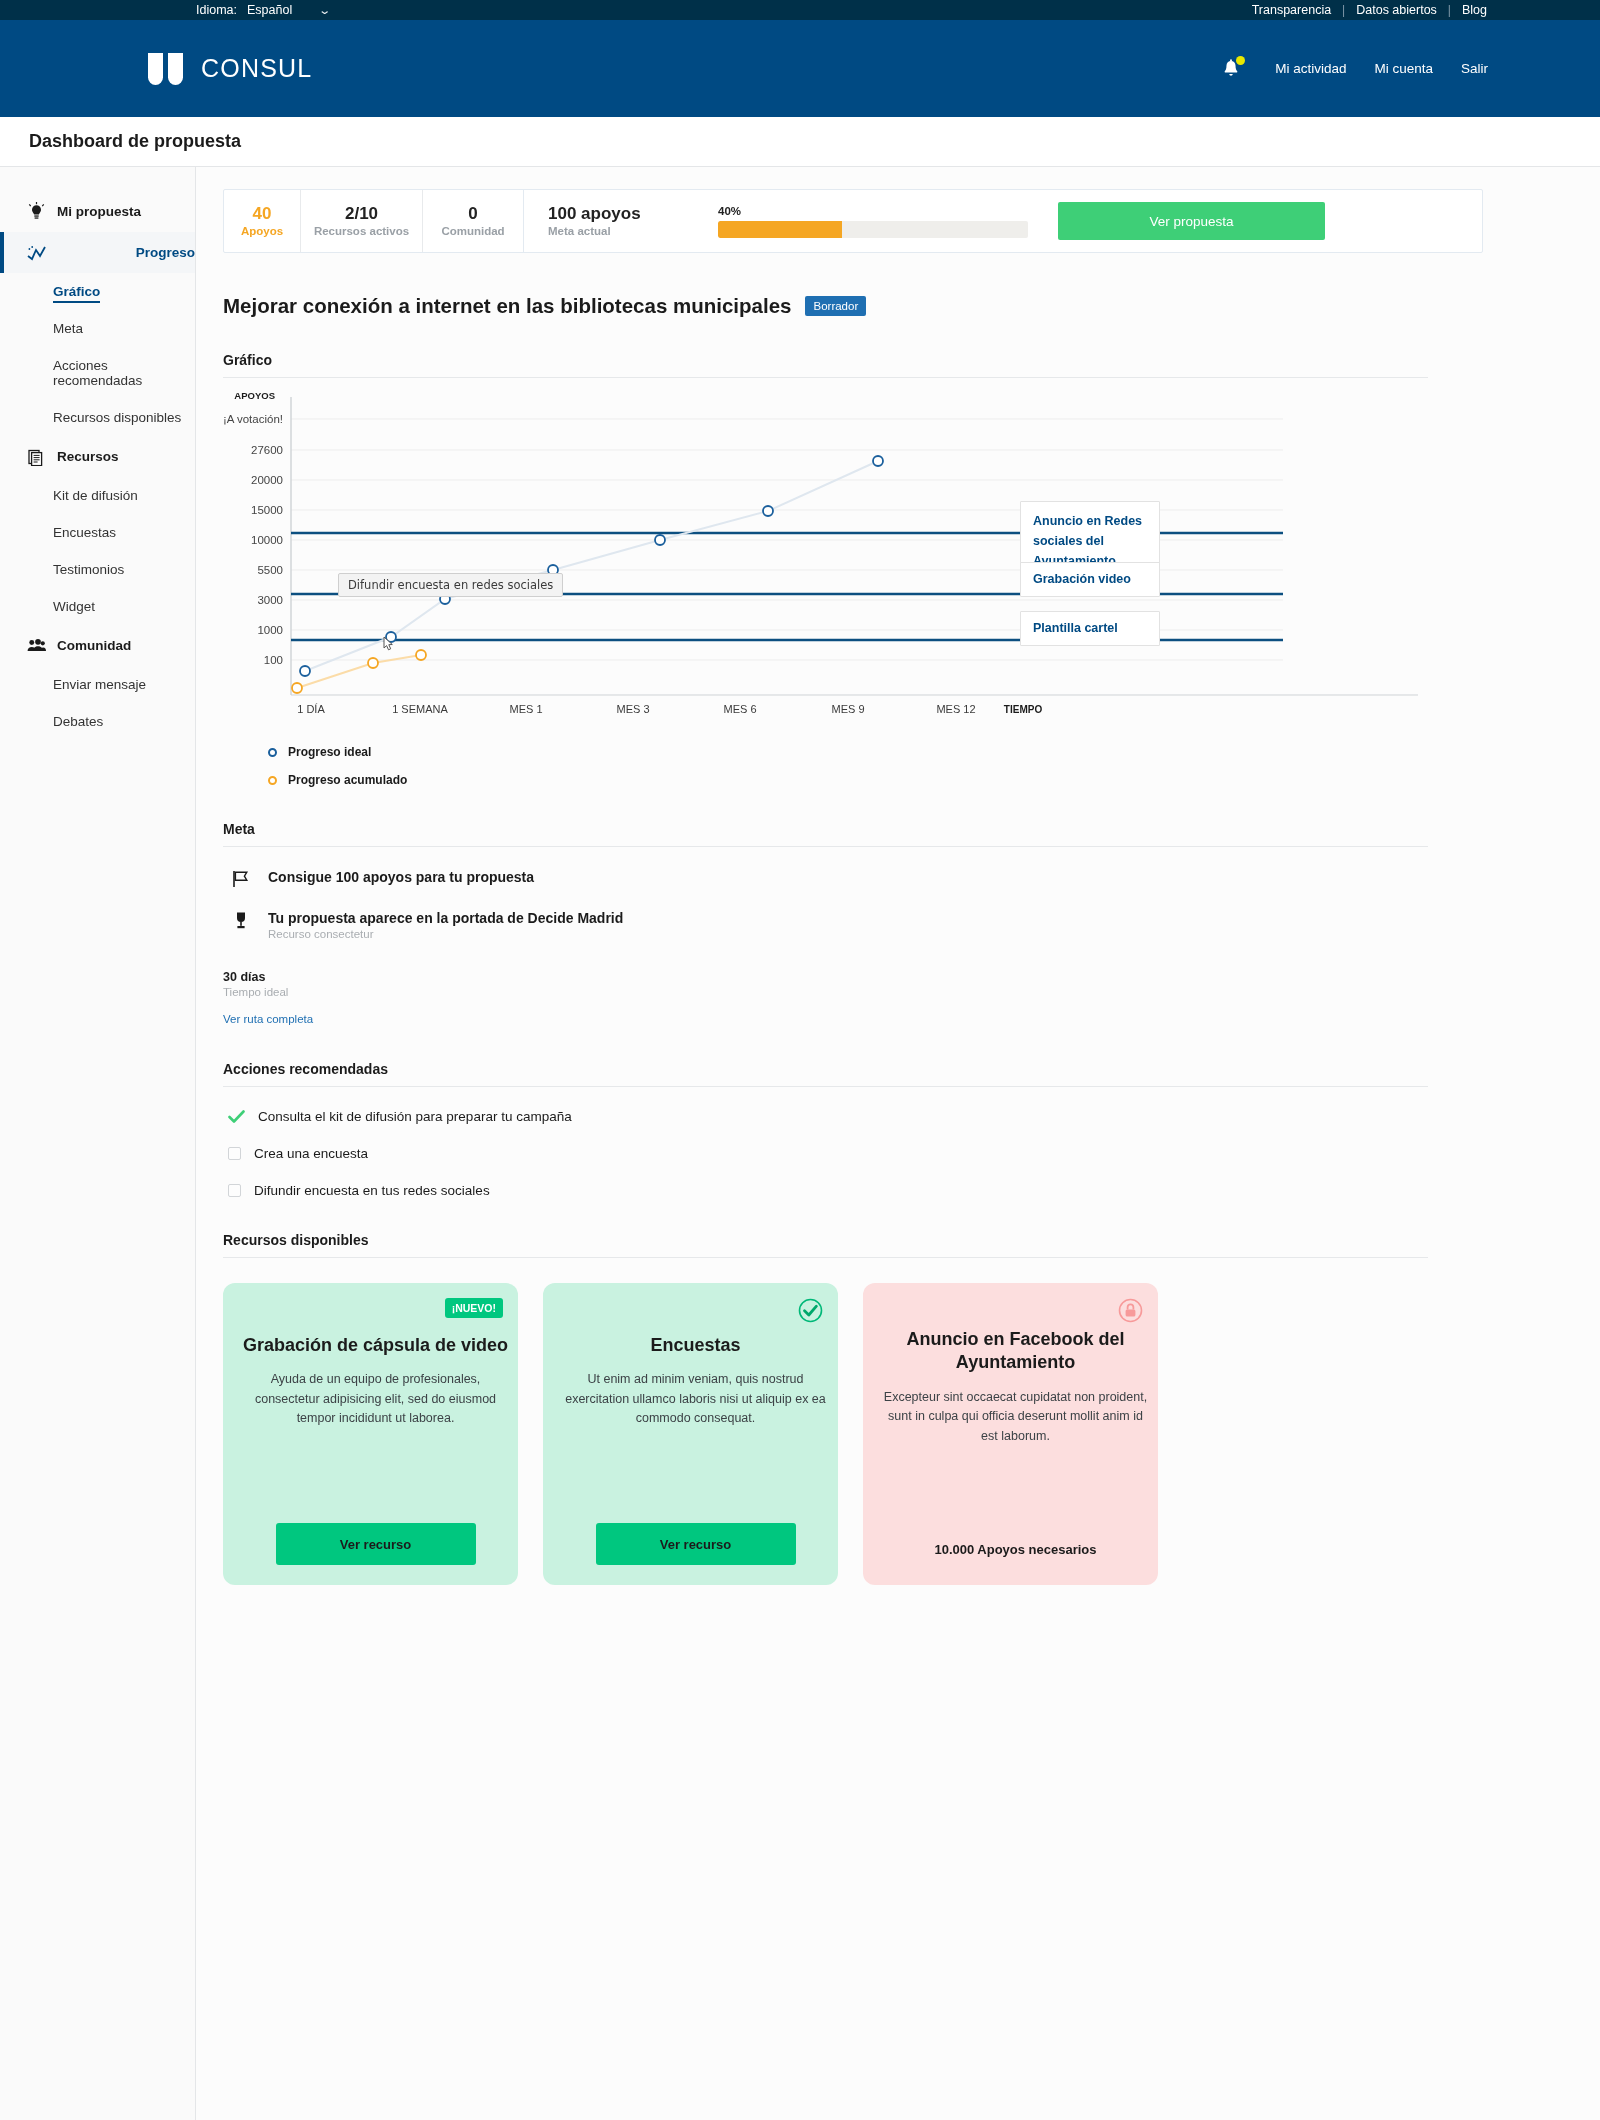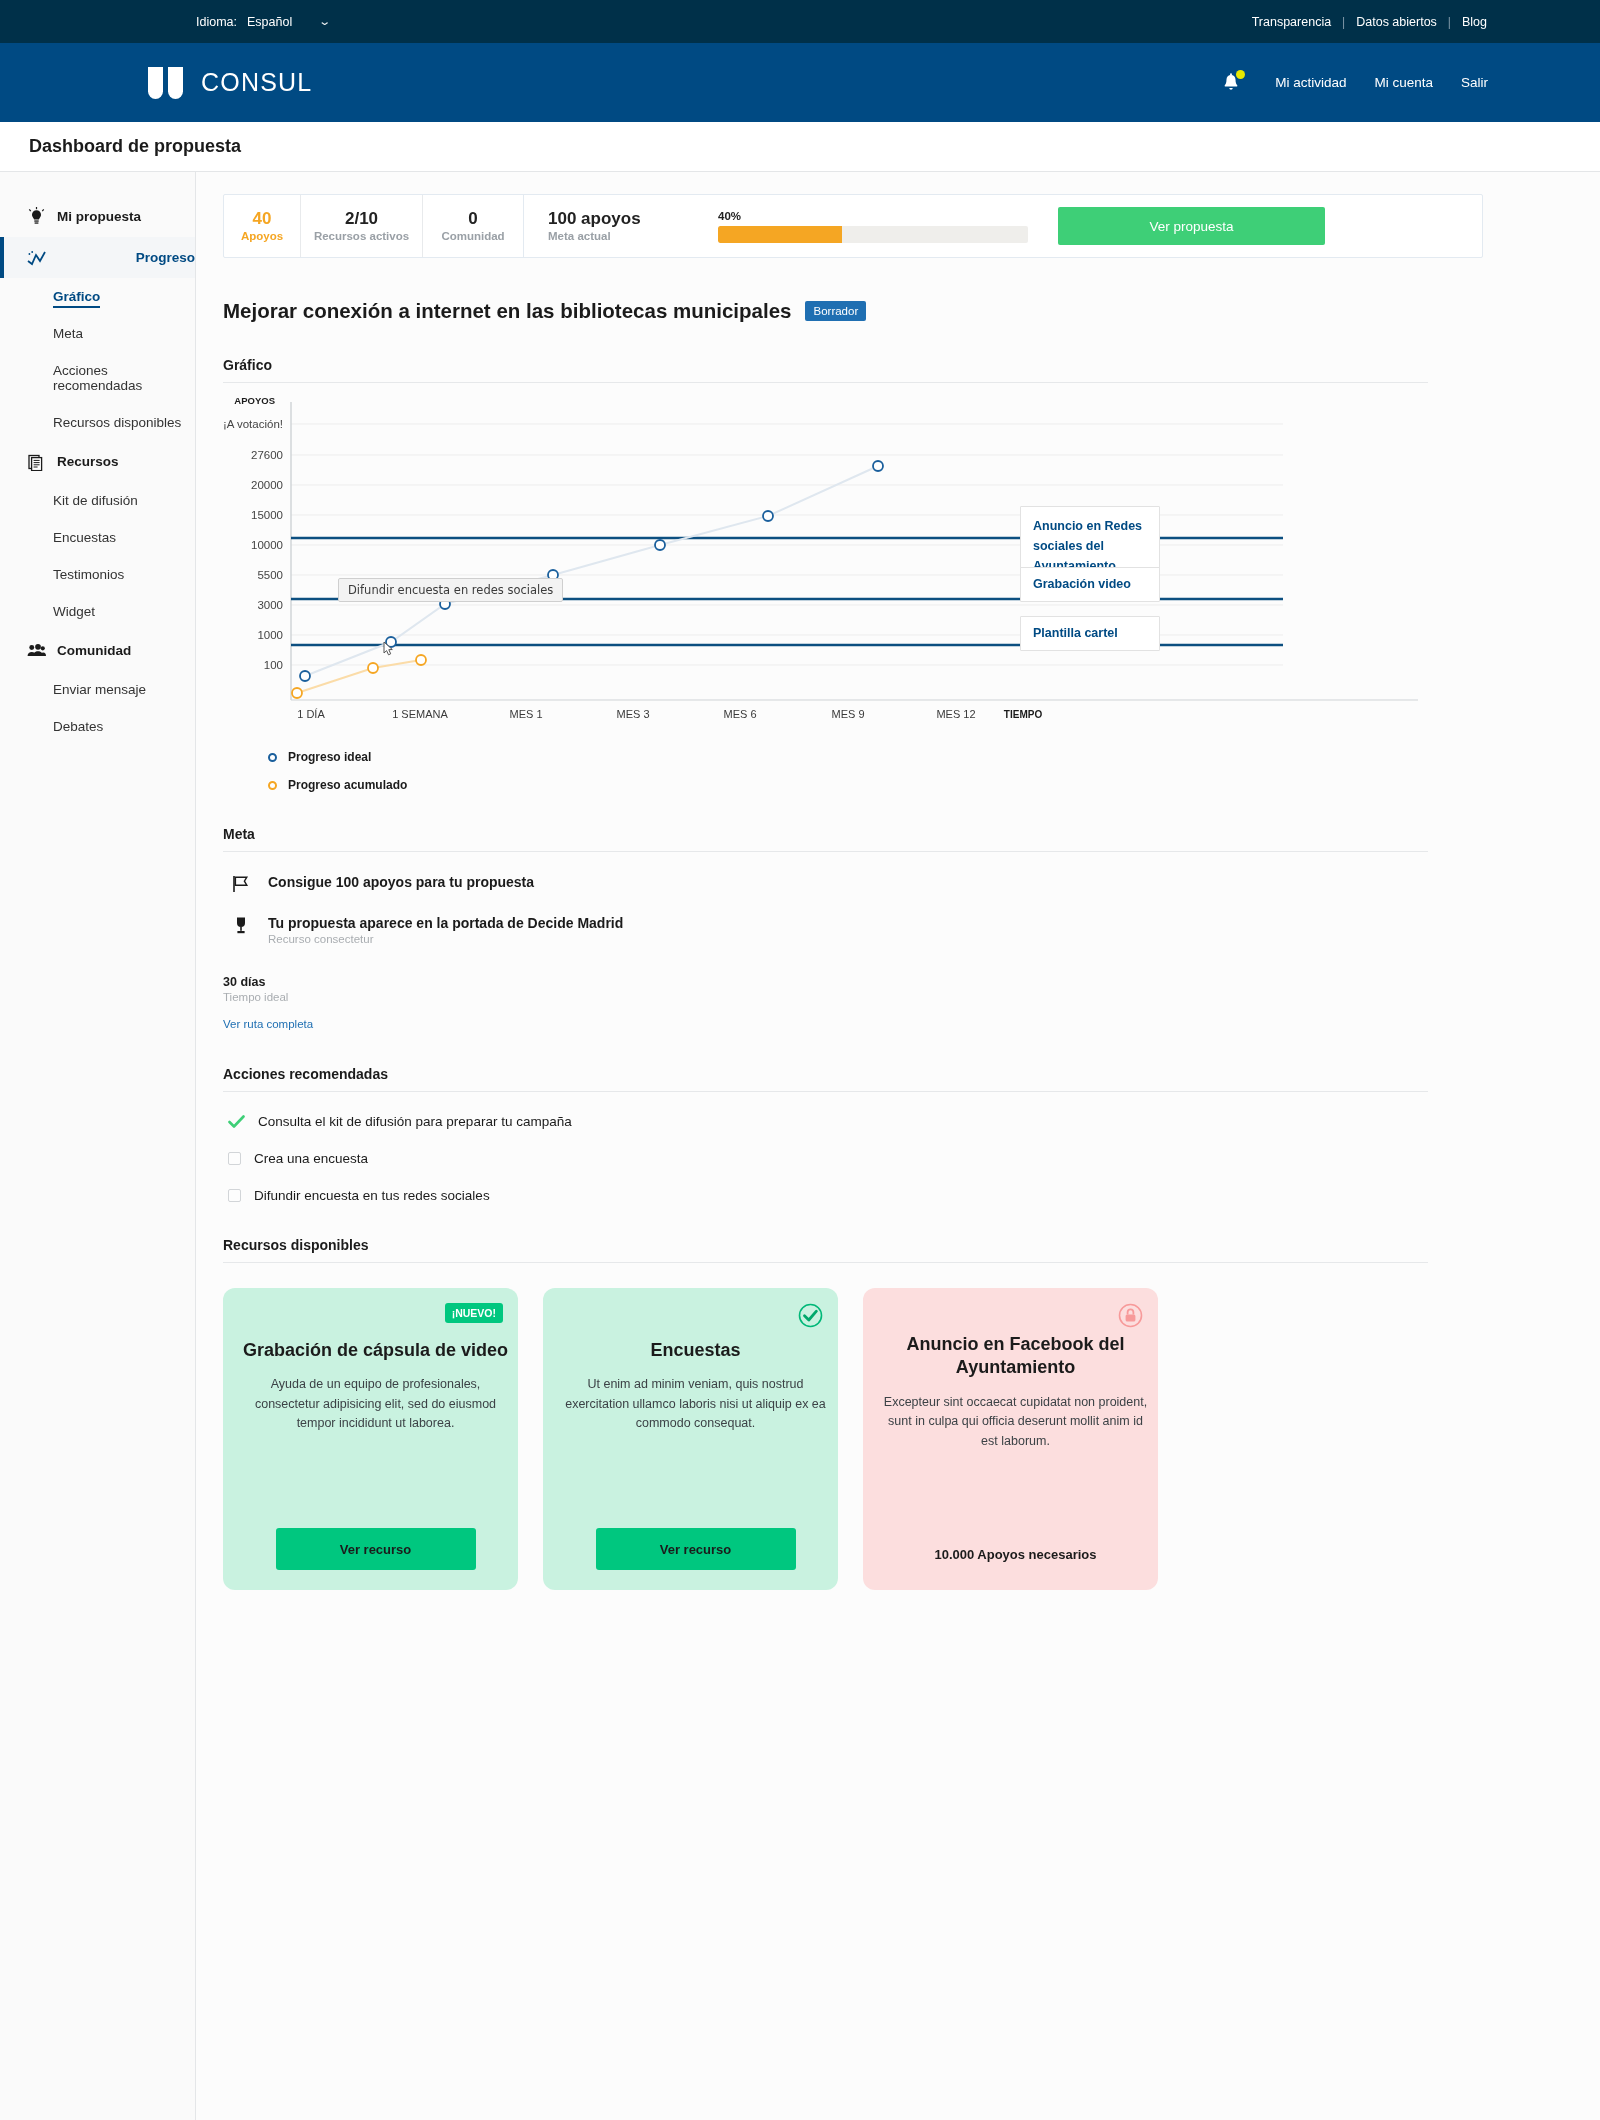--- a/index.html
+++ b/index.html
@@ -6,21 +6,21 @@
   html, body { width: 1600px; }
   body {
     font-family: "Liberation Sans", sans-serif;
     background: #ffffff;
     color: #222222;
     -webkit-font-smoothing: antialiased;
   }
 
   
   .topbar {
-    height: 43px;
+    height: 20px;
     background: #003049;
     display: flex;
     align-items: center;
     font-size: 12.5px;
     color: #ffffff;
     position: relative;
   }
   .topbar .lang {
     margin-left: 196px;
     display: flex;
@@ -48,21 +48,21 @@
     padding: 0 11px;
     font-size: 12.5px;
   }
   .topbar .util .sep {
     color: #7f98a8;
     font-size: 12px;
   }
 
   
   .header {
-    height: 79px;
+    height: 97px;
     background: #004a83;
     display: flex;
     align-items: center;
     position: relative;
   }
   .brand {
     margin-left: 148px;
     display: flex;
     align-items: center;
     gap: 18px;

